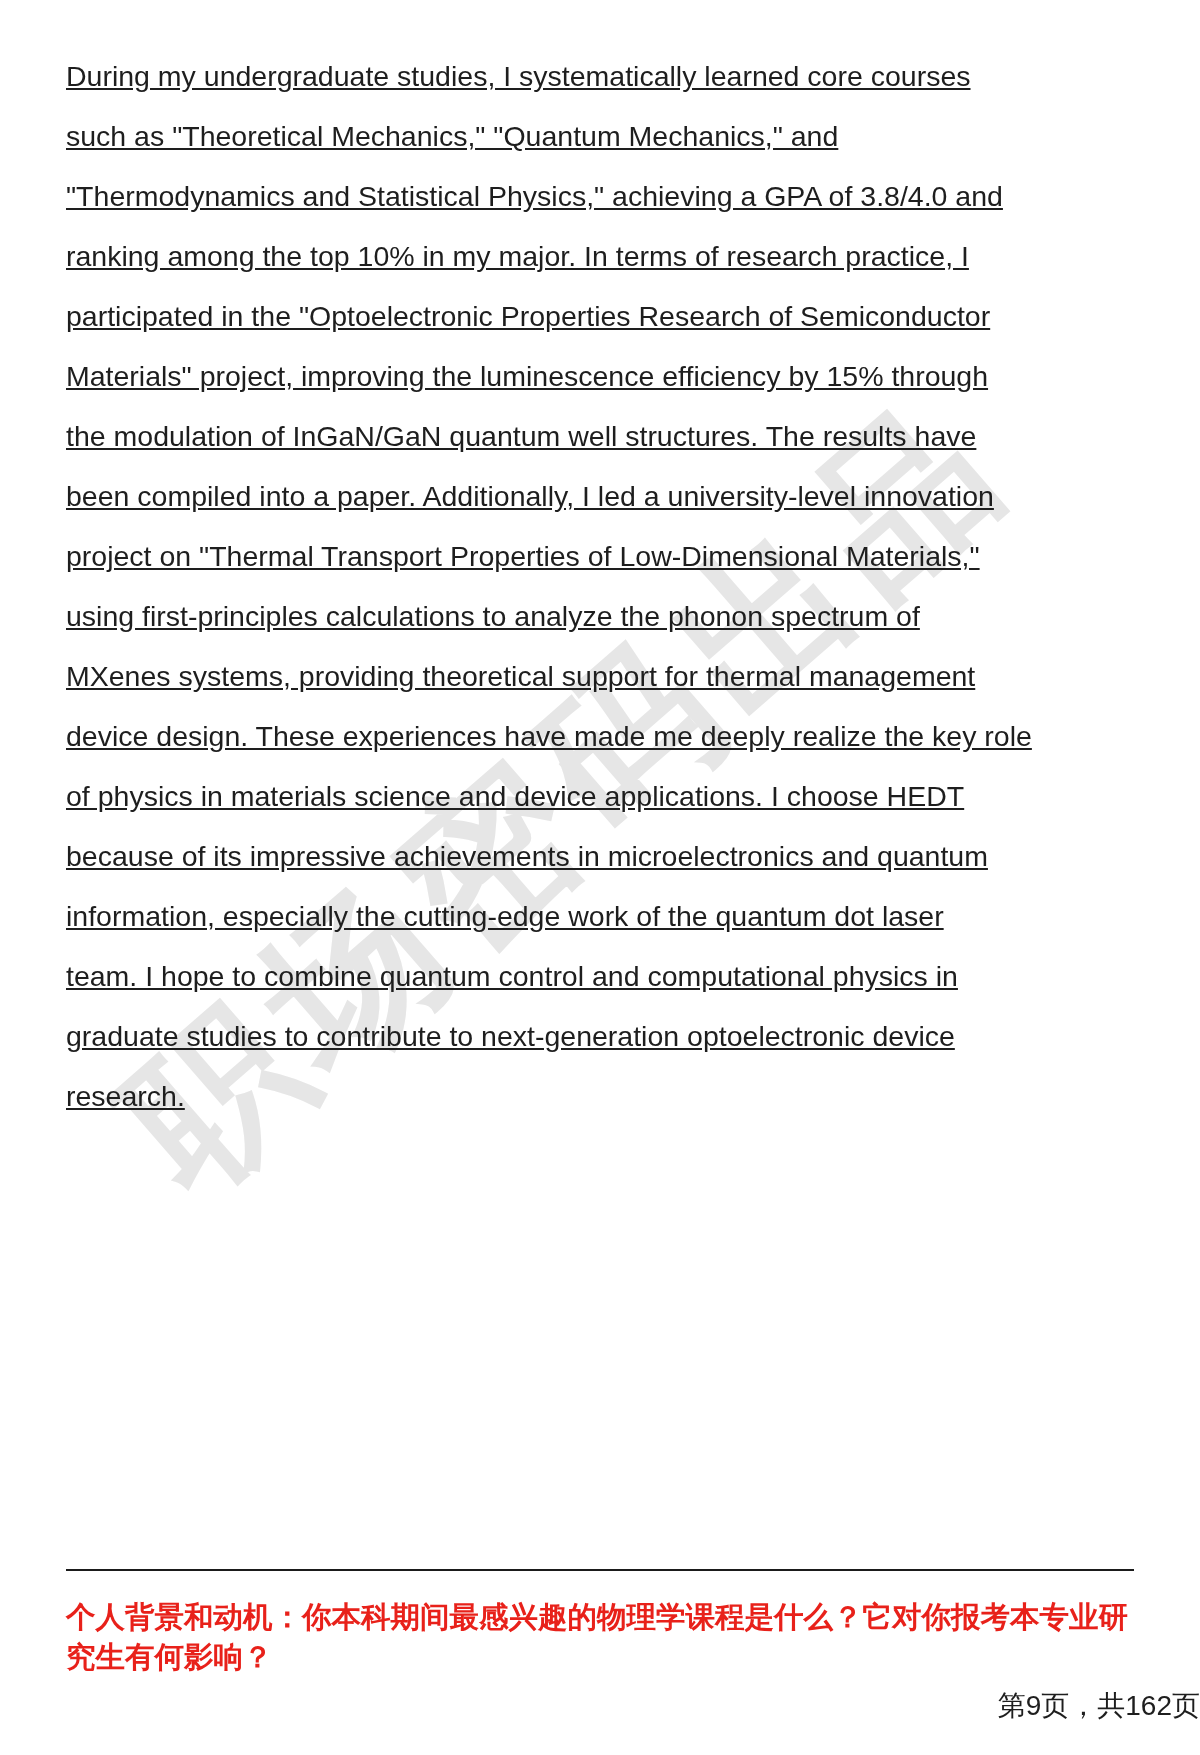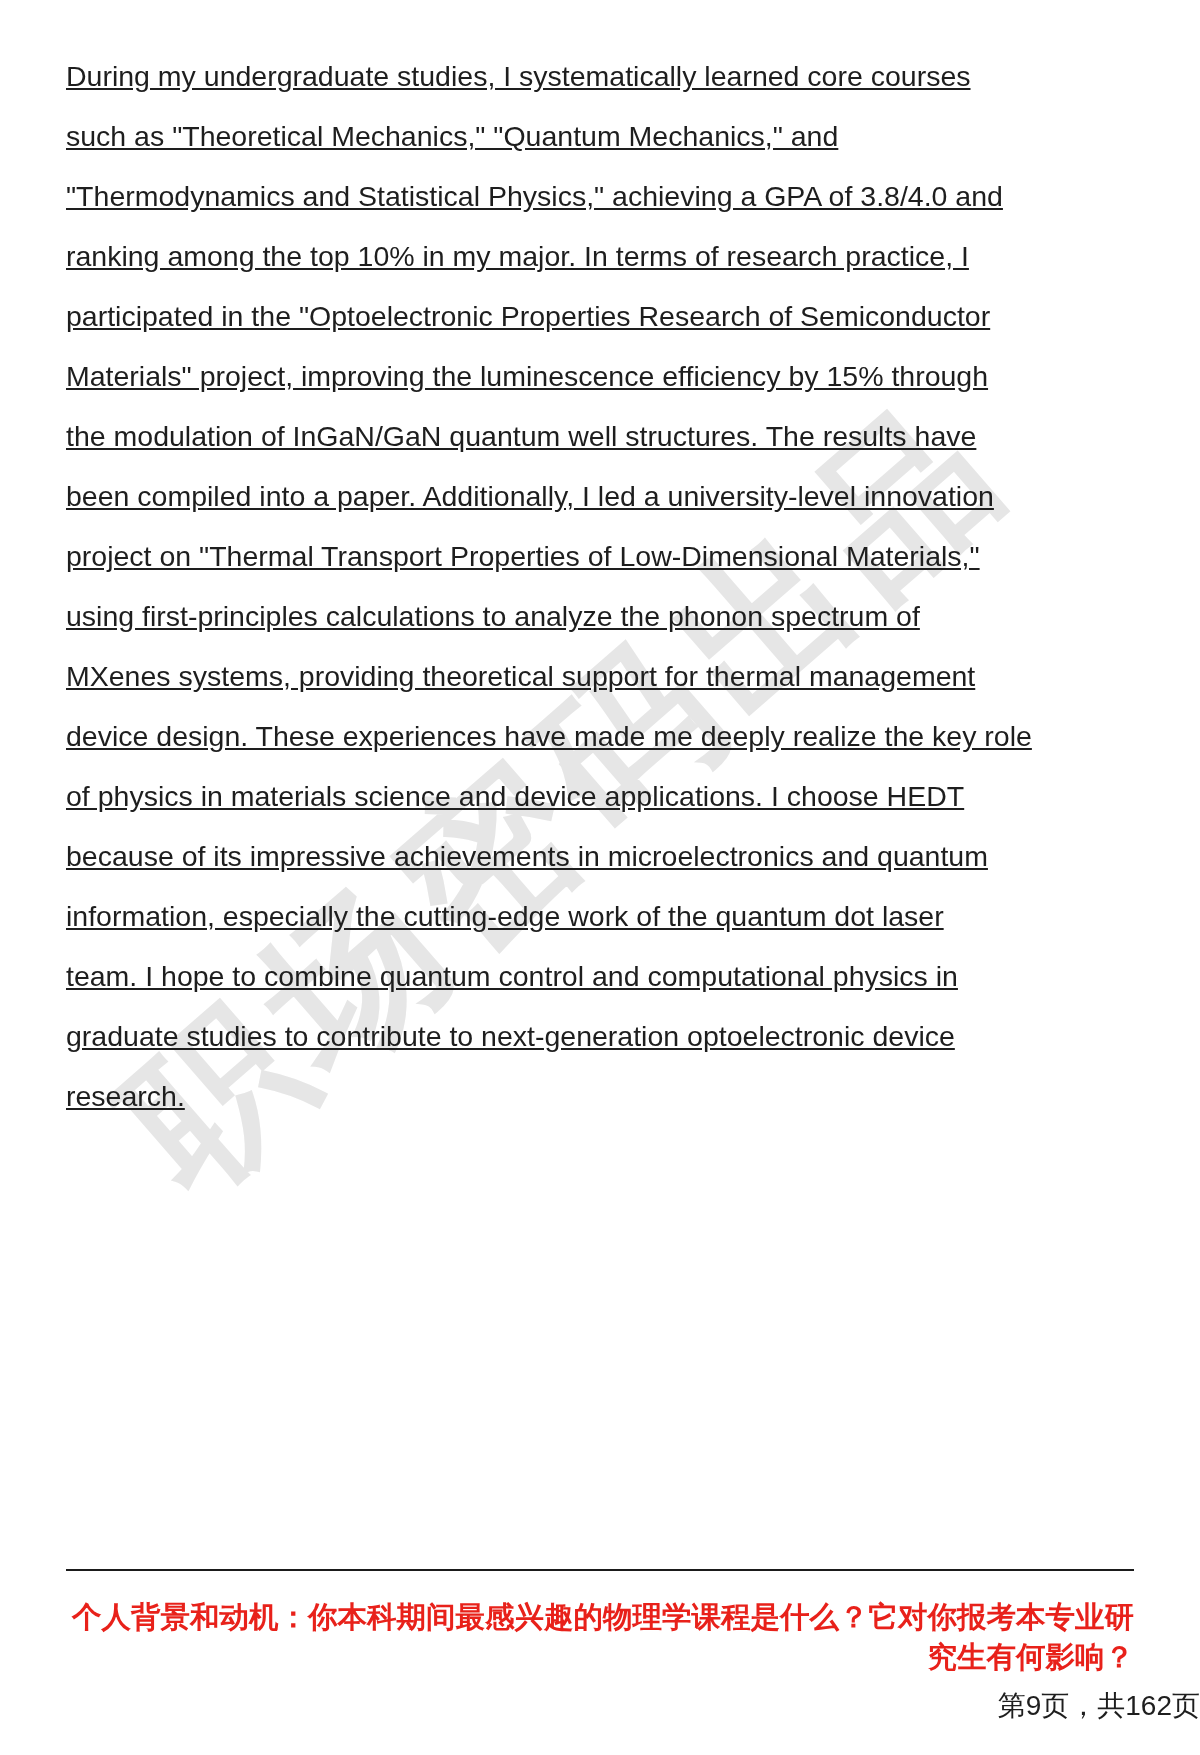--- a/index.html
+++ b/index.html
@@ -70,21 +70,20 @@
     position: absolute;
     left: 66px;
     top: 1597px;
     width: 1068px;
     margin: 0;
     font-size: 29.5px;
     line-height: 40px;
     font-weight: bold;
     color: var(--accent-red, #e8211a);
     z-index: 1;
-    text-align: right;
   }
   .footer {
     position: absolute;
     left: 0;
     top: 1688px;
     width: 1200px;
     text-align: right;
     font-size: 28px;
     line-height: 36px;
     color: var(--text-color, #1e1e1e);

